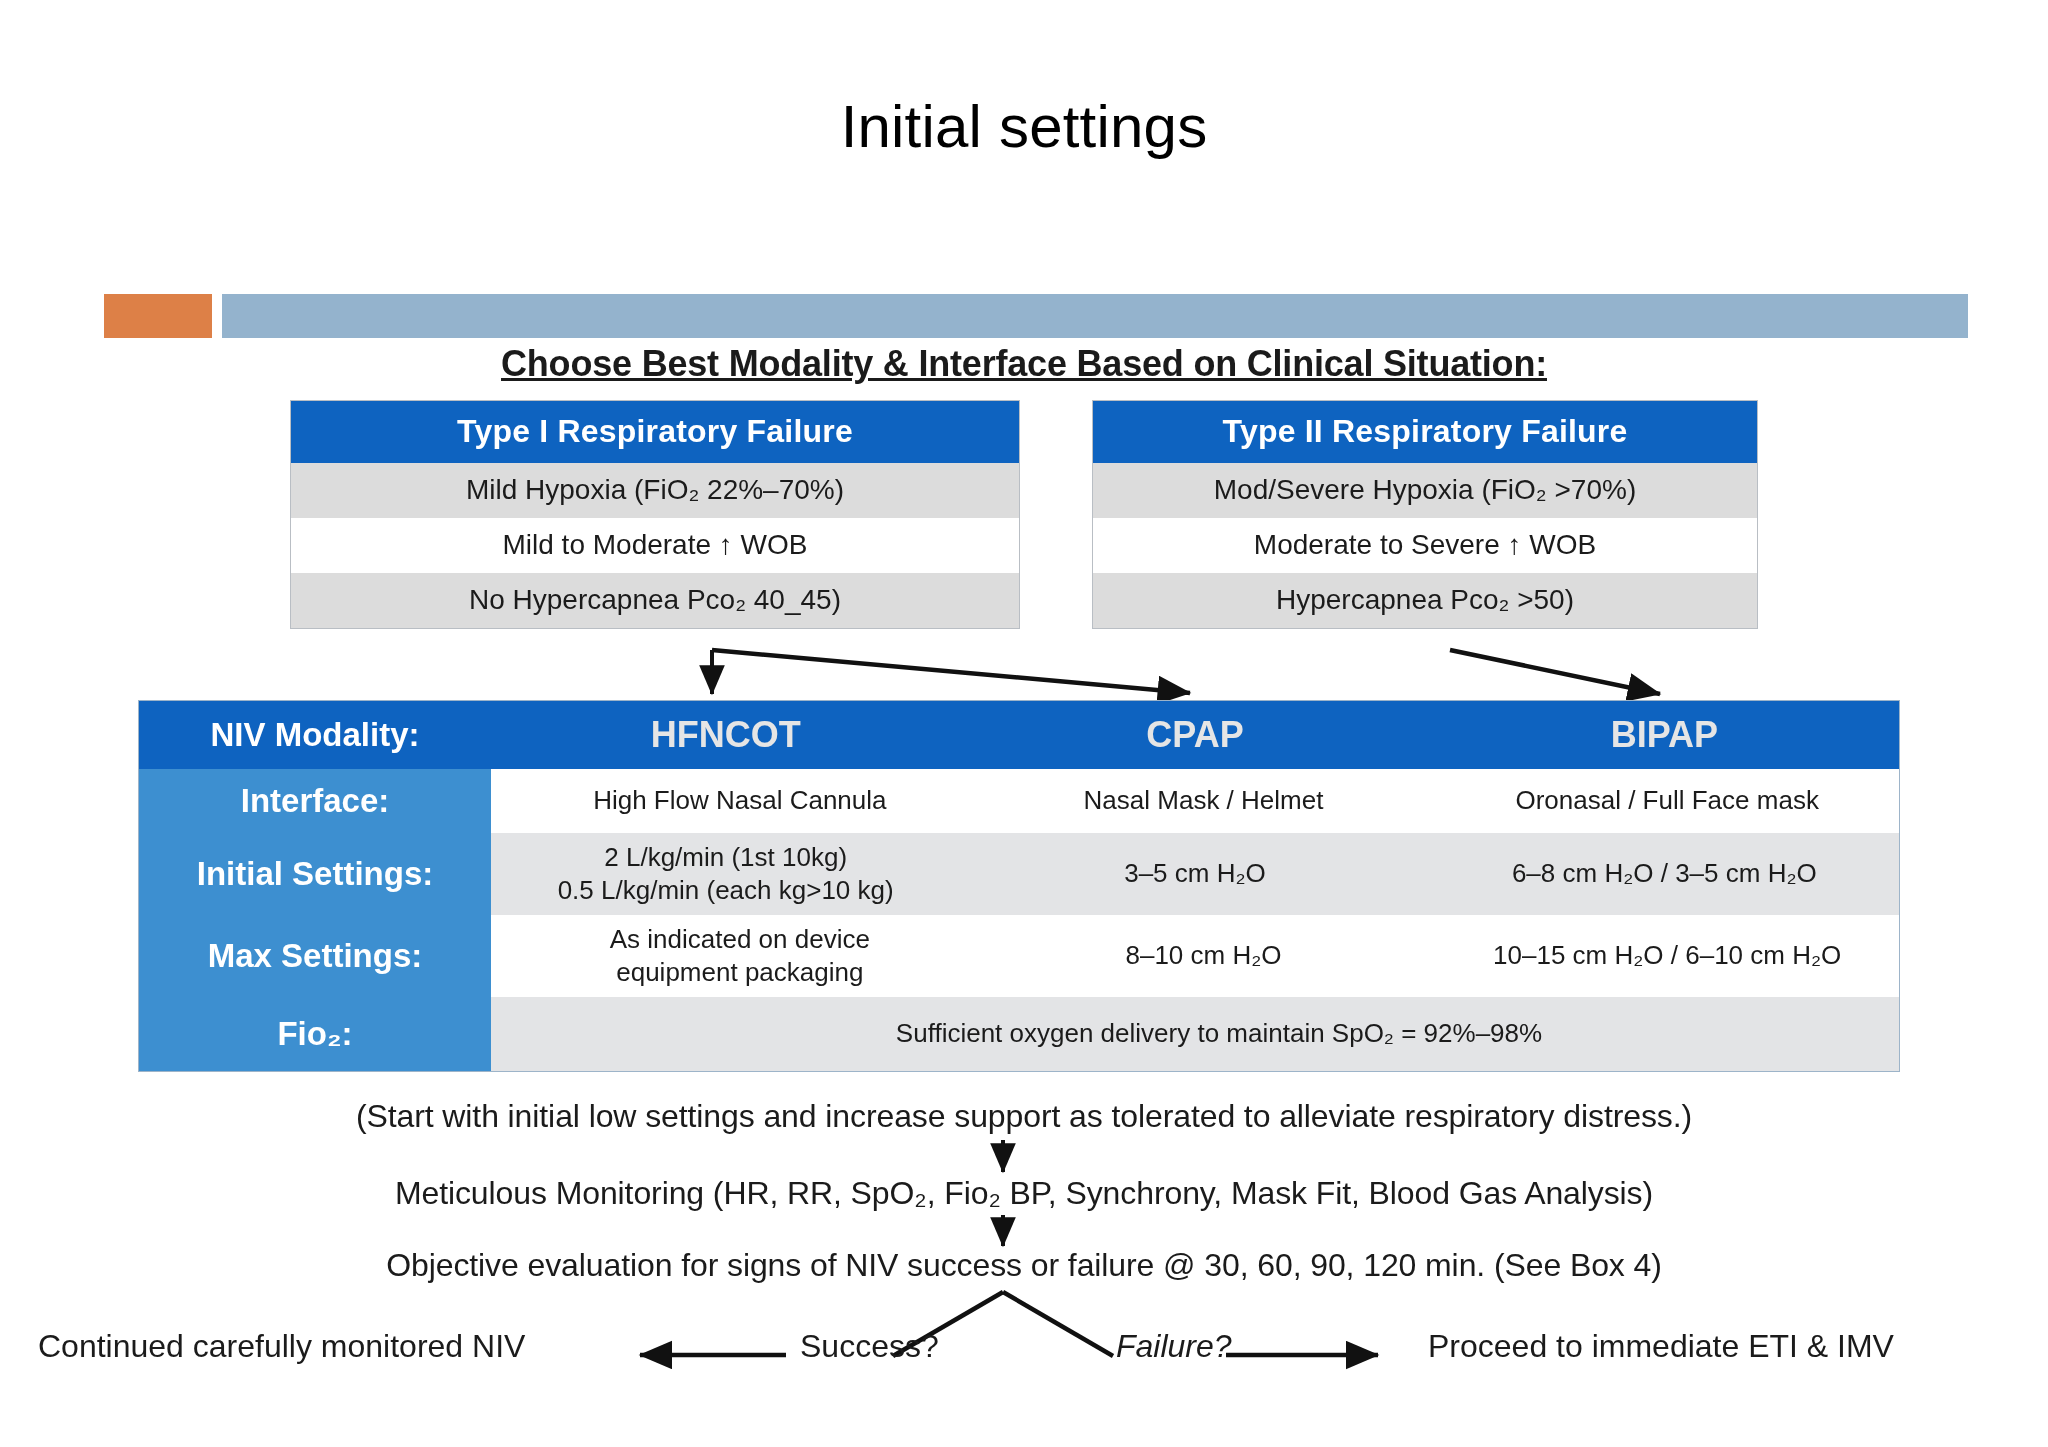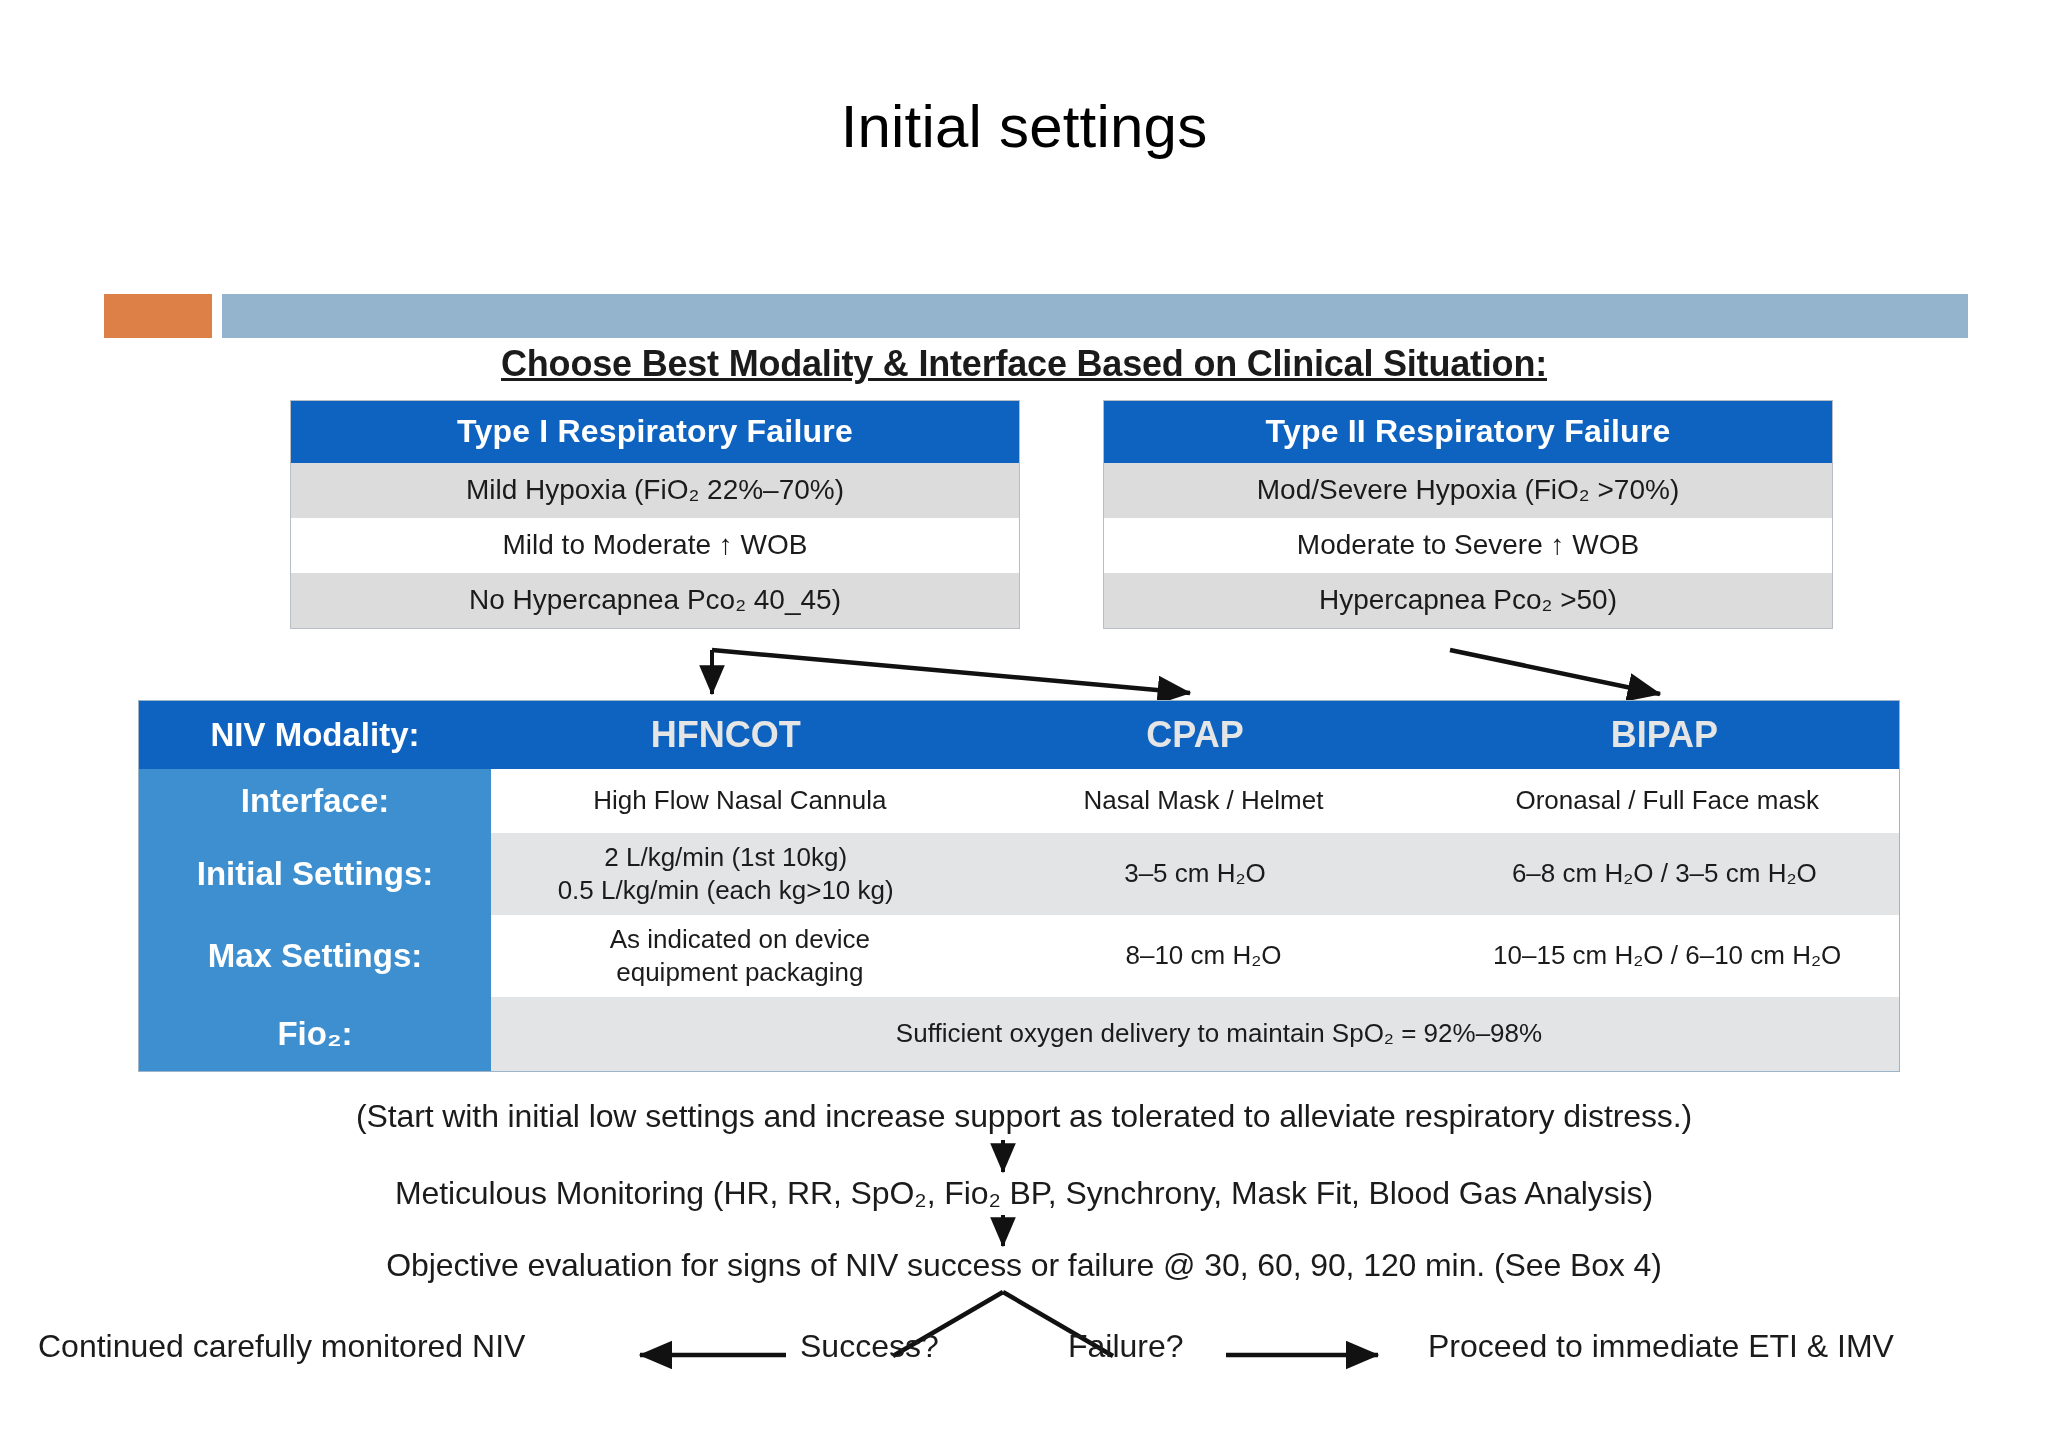--- a/index.html
+++ b/index.html
@@ -78,21 +78,21 @@
 
   
   .type-box {
     position: absolute;
     top: 400px;
     border: 1px solid #b9bec4;
     background: #ffffff;
     box-sizing: border-box;
   }
   .type-box.left  { left: 290px;  width: 730px; }
-  .type-box.right { left: 1092px; width: 730px; margin-left: 11px; }
+  .type-box.right { left: 1092px; width: 666px; }
 
   .type-head {
     background: #0E63C0;
     color: #ffffff;
     font-size: 32px;
     font-weight: bold;
     text-align: center;
     padding: 12px 0 13px 0;
     letter-spacing: 0.2px;
   }
@@ -205,21 +205,21 @@
     height: 60px;
   }
   .bottom-item {
     position: absolute;
     font-size: 32px;
     color: #1b1b1b;
     white-space: nowrap;
   }
   .bi-continued { left: 38px;   top: 0; }
   .bi-success   { left: 800px;  top: 0; }
-  .bi-failure   { left: 1068px; top: 0; }
+  .bi-failure   { left: 1116px; top: 0; font-style: italic; }
   .bi-proceed   { left: 1428px; top: 0; }
 </style>
 </head>
 <body>
 
 <div class="slide-title">Initial settings</div>
 
 <div class="accent-bar-wrap">
   <div class="accent-orange"></div>
   <div class="accent-blue"></div>

